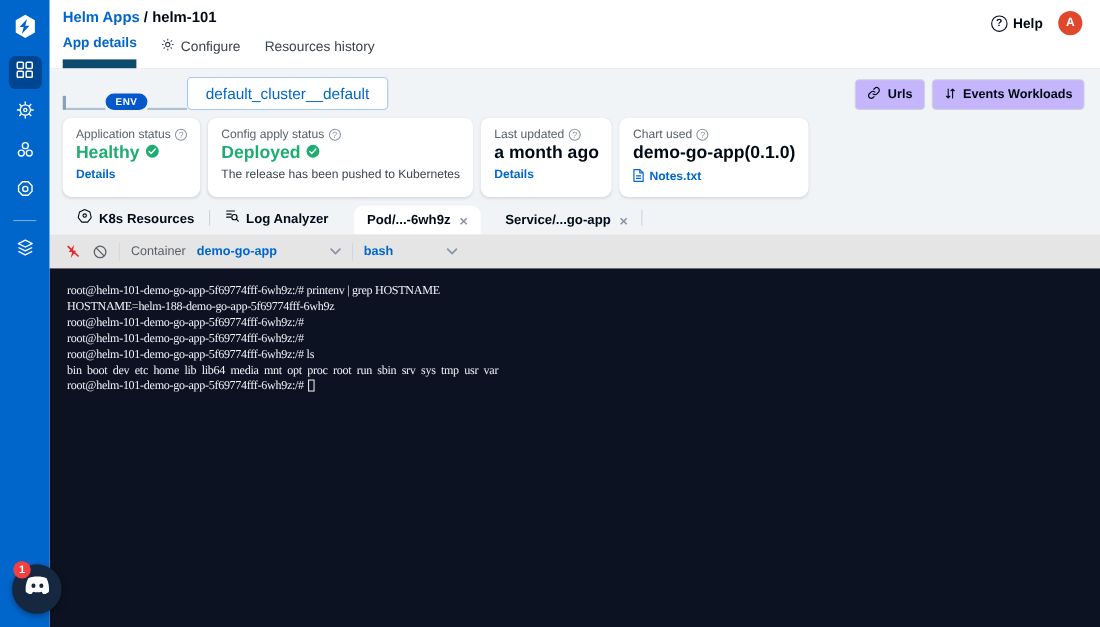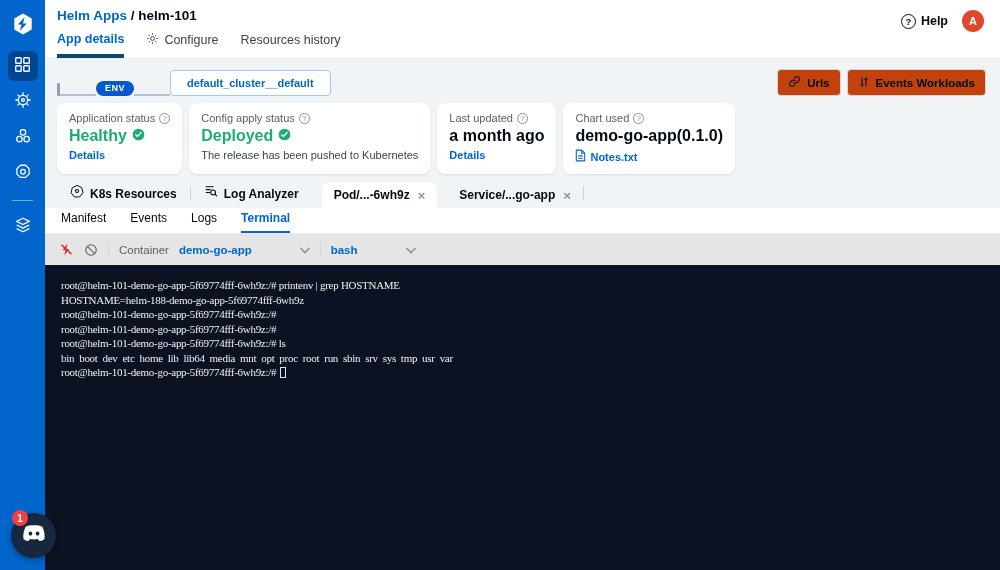--- a/index.html
+++ b/index.html
@@ -15,36 +15,36 @@
 
   
   .main { flex:1; display:flex; flex-direction:column; min-width:0; }
 
   
   .header { background:#fff; padding:8px 16px 0 12px; border-bottom:1px solid #e6ebf1; position:relative; }
   .breadcrumb { font-size:13.5px; color:#000a14; font-weight:700; }
   .breadcrumb a { color:#0066cc; text-decoration:none; font-weight:600; cursor:pointer; }
   .header-tabs { display:flex; gap:22px; margin-top:9px; }
   .header-tab { font-size:12.5px; color:#3b444c; padding-bottom:8px; display:flex; align-items:center; gap:5px; cursor:pointer; border-bottom:2px solid transparent; }
-  .header-tab.active { color:#0066cc; font-weight:700; border-bottom:4px solid #0c4a6e;justify-content:flex-end; }
+  .header-tab.active { color:#0066cc; font-weight:700; border-bottom:8px solid #0c4a6e;justify-content:flex-end; }
   .header-right { position:absolute; top:10px; right:16px; display:flex; align-items:center; gap:14px; }
   .help { display:flex; align-items:center; gap:5px; font-size:12.5px; font-weight:700; color:#000a14; cursor:pointer; }
   .help-q { width:15px; height:15px; border:1.4px solid #000a14; border-radius:50%; font-size:9.5px; font-weight:700; display:flex; align-items:center; justify-content:center; }
   .avatar { width:22px; height:22px; border-radius:50%; background:#e0482e; color:#fff; font-size:11px; font-weight:700; display:flex; align-items:center; justify-content:center; cursor:pointer; }
 
   
   .gray-band { background:#f1f4f7; padding:0; }
   .env-row { display:flex; align-items:flex-end; padding:17px 14px 0 12px; height:37px; position:relative; }
   .env-tick { width:3px; height:13px; background:#8ba1b7; border-radius:1px; }
   .env-line { height:2px; background:#b0c2d6; width:36px; }
   .env-line2 { height:2px; background:#b0c2d6; width:36px; }
   .env-pill { background:#0558cc; color:#fff; font-size:9px; font-weight:700; letter-spacing:0.5px; border-radius:9px; padding:3px 9px; line-height:1; }
-  .env-chip { background:#fff; border:1px solid #a6c8f0; border-radius:4px; padding:6px 16px; font-size:11px; font-weight:700; color:#0066cc; cursor:pointer; }
+  .env-chip { background:#fff; border:1px solid #a6c8f0; border-radius:4px; padding:6px 16px; font-size:14px; font-weight:400; color:#0066cc; cursor:pointer; }
   .env-actions { margin-left:auto; display:flex; gap:6px; }
-  .btn { display:flex; align-items:center; gap:6px; background:#c2410c; border:1px solid #d0d4d9; border-radius:4px; padding:5px 10px; font-size:11.5px; font-weight:600; color:#000a14; cursor:pointer; }
+  .btn { display:flex; align-items:center; gap:6px; background:#c4b5fd; border:1px solid #d0d4d9; border-radius:4px; padding:5px 10px; font-size:11.5px; font-weight:600; color:#000a14; cursor:pointer; }
 
   
   .cards-row { display:flex; gap:7px; padding:7px 14px 0 12px; }
   .card { background:#fff; border-radius:8px; padding:9px 12px 10px 12px; box-shadow:0 1px 2px rgba(21,34,50,0.10); }
   .card-label { font-size:11px; color:#596168; display:flex; align-items:center; gap:4px; }
   .q-icon { width:11px; height:11px; border:1px solid #8993a4; border-radius:50%; color:#8993a4; font-size:8px; display:inline-flex; align-items:center; justify-content:center; cursor:pointer; }
   .card-value { font-size:16px; font-weight:700; color:#000a14; margin-top:3px; display:flex; align-items:center; gap:5px; }
   .card-value.green { color:#1dad70; }
   .card-link { font-size:11px; font-weight:600; color:#0066cc; margin-top:4px; cursor:pointer; display:flex; align-items:center; gap:4px; }
   .card-desc { font-size:11px; color:#3b444c; margin-top:4px; }
@@ -295,26 +295,20 @@
           <span class="tab-close">×</span>
         </div>
         <div class="res-tab-dyn">
           <span>Service/...go-app</span>
           <span class="tab-close">×</span>
         </div>
         <div class="res-sep"></div>
       </div>
     </div>
 
-    <div class="pod-tabs">
-      <div class="pod-tab">Manifest</div>
-      <div class="pod-tab">Events</div>
-      <div class="pod-tab">Logs</div>
-      <div class="pod-tab active">Terminal</div>
-    </div>
 
     <div class="toolbar">
       <span class="tool-icon">
         <svg width="15" height="15" viewBox="0 0 24 24">
           <path d="M13.5 2.5L5.5 13h5l-2 8.5 8-10.5h-5z" fill="#e02a2a"></path>
           <line x1="4" y1="4.5" x2="20" y2="19.5" stroke="#e02a2a" stroke-width="2.4"></line>
         </svg>
       </span>
       <span class="tool-icon">
         <svg width="14" height="14" viewBox="0 0 20 20" fill="none" stroke="#596168" stroke-width="1.6">

